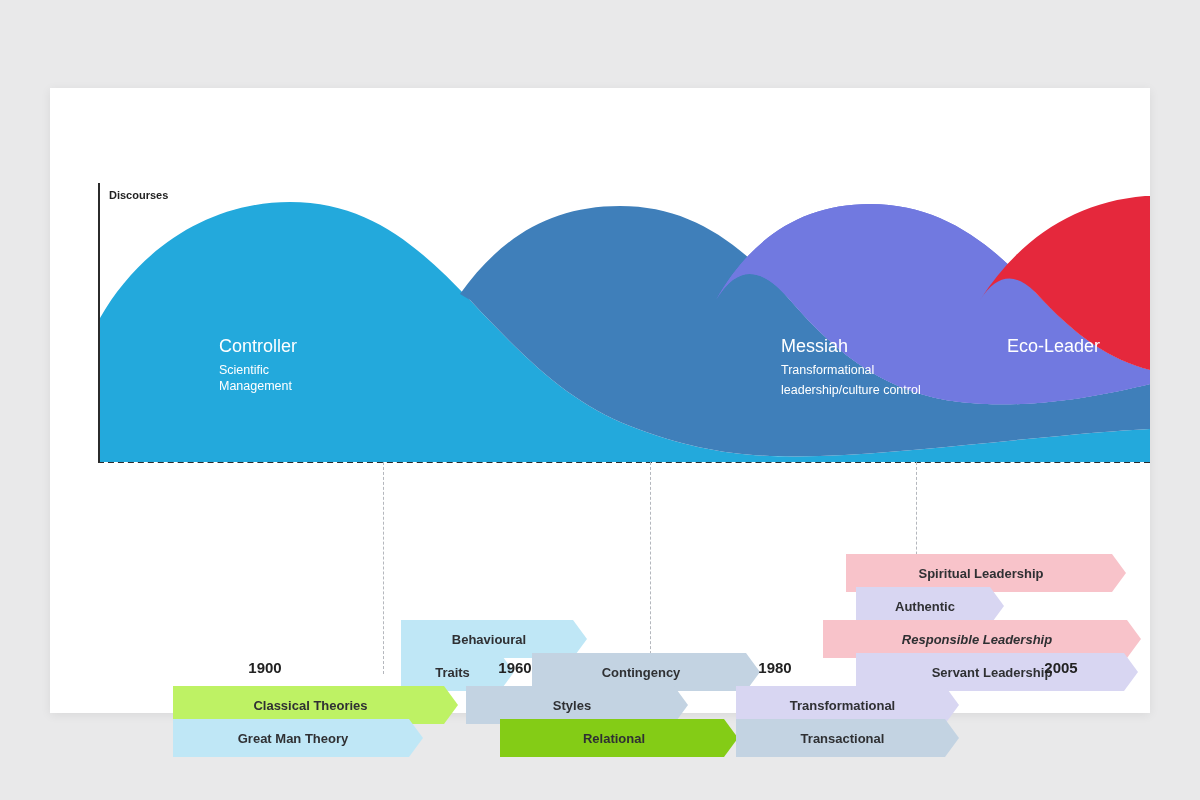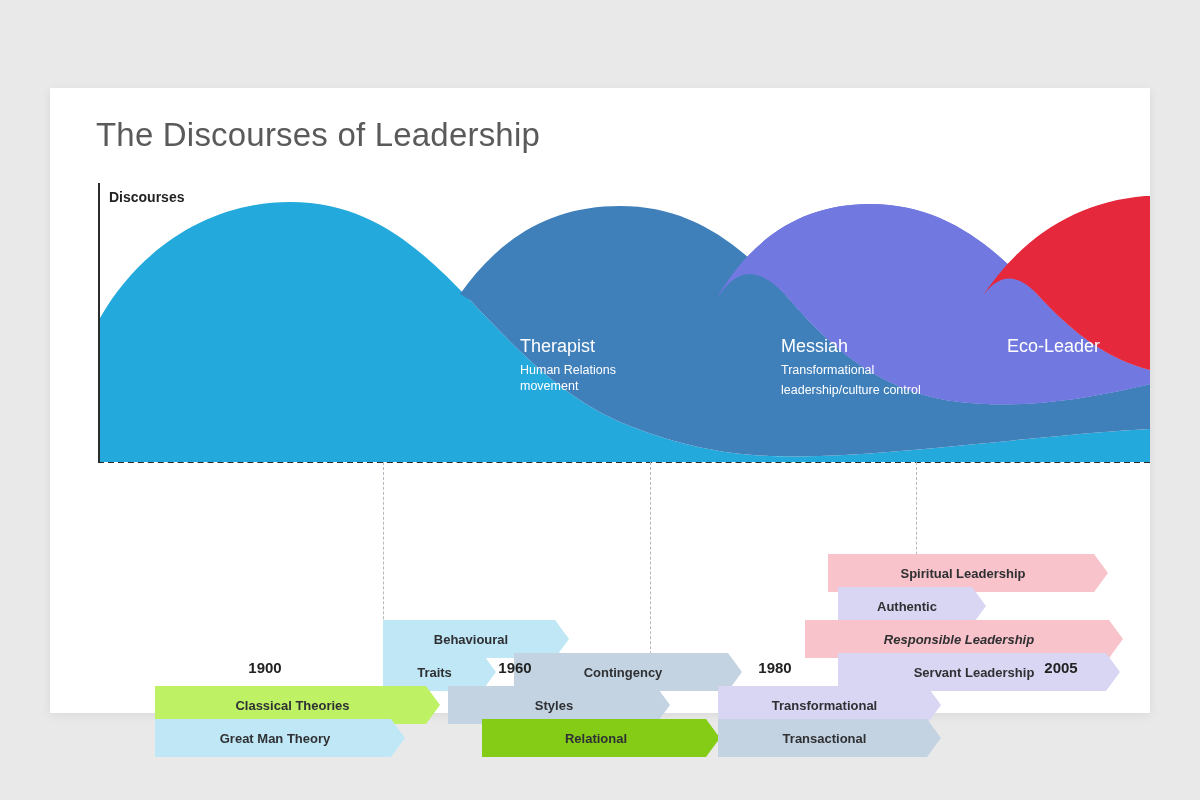--- a/index.html
+++ b/index.html
@@ -38,21 +38,21 @@
     font-size: 33px;
     font-weight: 400;
     color: #5a5a5a;
     letter-spacing: 0.2px;
     white-space: nowrap;
   }
 
   
   .axis-label {
     position: absolute;
-    font-size: 14px;
+    font-size: 11px;
     font-weight: bold;
     color: #222222;
     white-space: nowrap;
   }
   #discourses-label { left: 59px; top: 101px; }
 
   #y-axis-line {
     position: absolute;
     left: 48px;
     top: 95px;
@@ -119,20 +119,21 @@
     border-left: 1.5px dashed #b4b7bd;
   }
 
   
   .bar {
     position: absolute;
     height: 38px;
     display: flex;
     align-items: center;
     justify-content: center;
+    margin-left: 18px;
   }
   .bar-label {
     font-size: 13px;
     font-weight: bold;
     color: #2f3033;
     white-space: nowrap;
     position: relative;
     z-index: 2;
     padding-right: 10px;
   }
@@ -148,21 +149,20 @@
     white-space: nowrap;
   }
 </style>
 </head>
 <body>
 
 <div id="canvas">
 
   <div id="slide">
 
-    <div id="slide-title">The Discourses of Leadership</div>
 
     <div id="y-axis-line"></div>
     <div id="baseline"></div>
 
     <div id="discourses-label" class="axis-label">Discourses</div>
 
     <div id="wave-chart">
       <svg viewBox="0 0 1050 274" preserveAspectRatio="none" xmlns="http://www.w3.org/2000/svg">
 
         <path fill="#23a9dc" d="M0,130 C40,60 110,14 190,14 C270,14 320,60 370,112
@@ -184,26 +184,26 @@
         <path fill="#7179e0" d="M616,112 C640,72 665,83 690,112 C740,170 790,206 860,214
                  C930,222 1000,208 1050,196 L1050,182
                  C1010,172 975,148 935,104 C890,54 840,16 770,16
                  C700,16 650,52 616,112 Z"></path>
 
         <path fill="#e5283c" d="M880,112 C920,50 975,14 1045,8 L1050,8 L1050,182
                  C1010,172 975,148 935,104 C915,84 897,86 880,112 Z"></path>
       </svg>
     </div>
 
-
-    <div class="wave-block" id="wave-block-1">
-      <div class="wave-title">Therapist</div>
-      <div class="wave-sub">Human Relations</div>
-      <div class="wave-sub" style="margin-top:0">movement</div>
-    </div>
+    <div class="wave-block" id="wave-block-0">
+      <div class="wave-title">Controller</div>
+      <div class="wave-sub">Scientific</div>
+      <div class="wave-sub" style="margin-top:0">Management</div>
+    </div>
+
 
     <div class="wave-block" id="wave-block-2">
       <div class="wave-title">Messiah</div>
       <div class="wave-sub">Transformational</div>
       <div class="wave-sub" style="margin-top:4px">leadership/culture control</div>
     </div>
 
     <div class="wave-block" id="wave-block-3">
       <div class="wave-title">Eco-Leader</div>
     </div>

